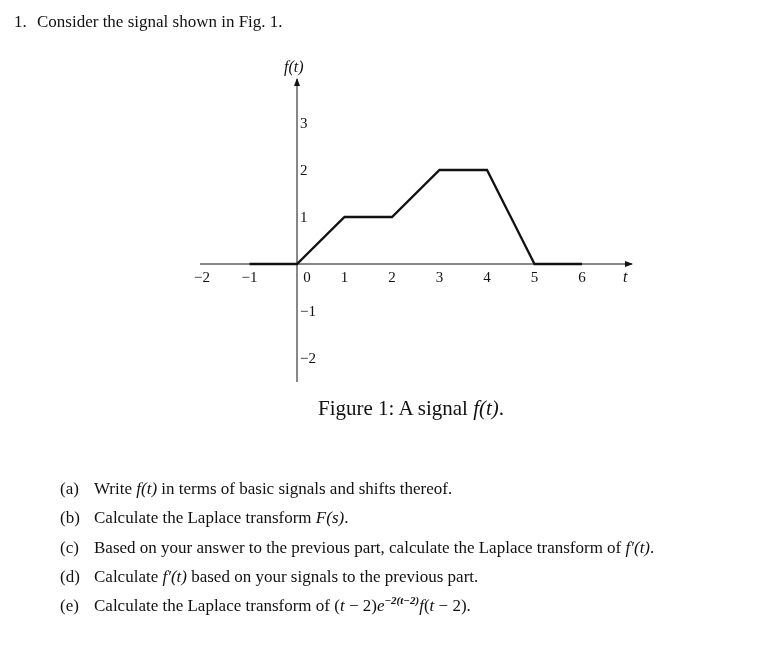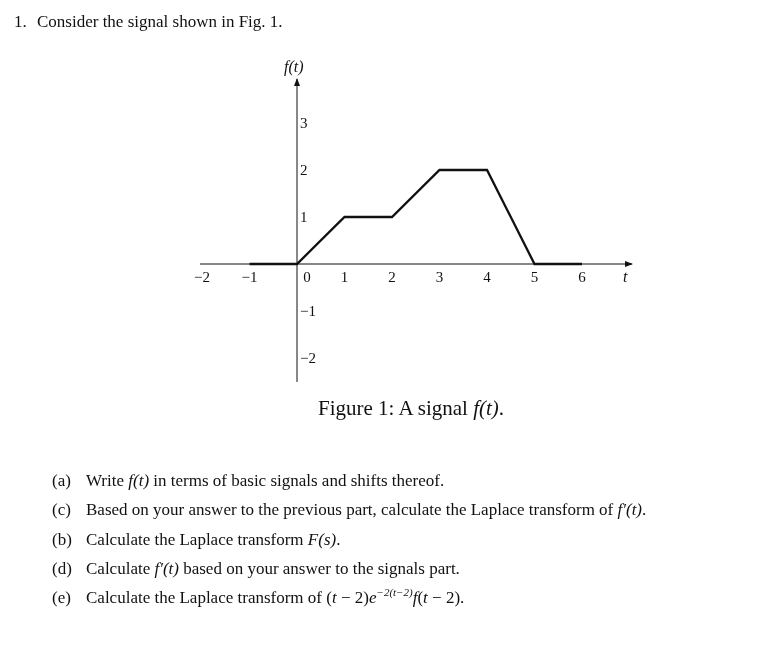--- a/index.html
+++ b/index.html
@@ -5,25 +5,25 @@
   html, body { margin: 0; padding: 0; background: #ffffff; }
   body {
     width: 782px; height: 646px; position: relative; overflow: hidden;
     font-family: "Liberation Serif", "DejaVu Serif", serif; color: #111;
   }
   .heading { position: absolute; left: 14px; top: 12px; font-size: 17px; font-family: Liberation Serif, serif; }
   .heading .num { margin-right: 6px; }
   #figure { position: absolute; left: 0; top: 0; }
   #figure text { font-family: "Liberation Serif", "DejaVu Serif", serif; fill: #111; }
   .caption { position: absolute; left: 318px; top: 396px; font-size: 21px; }
-  .questions { position: absolute; left: 44px; top: 460px; margin: 8px; padding: 0; list-style: none; }
+  .questions { position: absolute; left: 44px; top: 460px; margin: 16px; padding: 0; list-style: none; }
   .questions li { font-size: 17px; height: 29.3px; line-height: 26px; white-space: nowrap; }
   .questions .lbl { display: inline-block; width: 34px; }
   .math { font-style: italic; }
-  sup { font-size: 11px; vertical-align: 7px; line-height: 0; }
+  sup { font-size: 11px; vertical-align: 7px; line-height: 0; font-weight: bold; }
 </style>
 </head>
 <body>
 
 <div class="heading">
   <span class="num">1.</span>
   <span>Consider the signal shown in Fig. 1.</span>
 </div>
 
 <svg id="figure" width="782" height="400">
@@ -56,17 +56,17 @@
   <text id="ylabel" font-size="16" font-style="italic" x="284" y="72">f(t)</text>
   <text id="xlabel" font-size="16" font-style="italic" x="623" y="282">t</text>
 </svg>
 
 <div class="caption">
   <span>Figure 1: A signal </span><span class="math">f(t)</span><span>.</span>
 </div>
 
 <ul class="questions" id="questions">
     <li><span class="lbl">(a)</span><span>Write </span><span class="math">f(t)</span><span> in terms of basic signals and shifts thereof.</span></li>
+    <li><span class="lbl">(b)</span><span>Calculate the Laplace transform </span><span class="math">F(s)</span><span>.</span></li>
     <li><span class="lbl">(c)</span><span>Based on your answer to the previous part, calculate the Laplace transform of </span><span class="math">f′(t)</span><span>.</span></li>
-    <li><span class="lbl">(b)</span><span>Calculate the Laplace transform </span><span class="math">F(s)</span><span>.</span></li>
-    <li><span class="lbl">(d)</span><span>Calculate </span><span class="math">f′(t)</span><span> based on your answer to the signals part.</span></li>
+    <li><span class="lbl">(d)</span><span>Calculate </span><span class="math">f′(t)</span><span> based on your signals to the previous part.</span></li>
     <li><span class="lbl">(e)</span><span>Calculate the Laplace transform of (</span><span class="math">t</span><span> − 2)</span><span class="math">e</span><sup class="math">−2(t−2)</sup><span class="math">f</span><span>(</span><span class="math">t</span><span> − 2).</span></li>
   </ul>
 
 </body></html>

